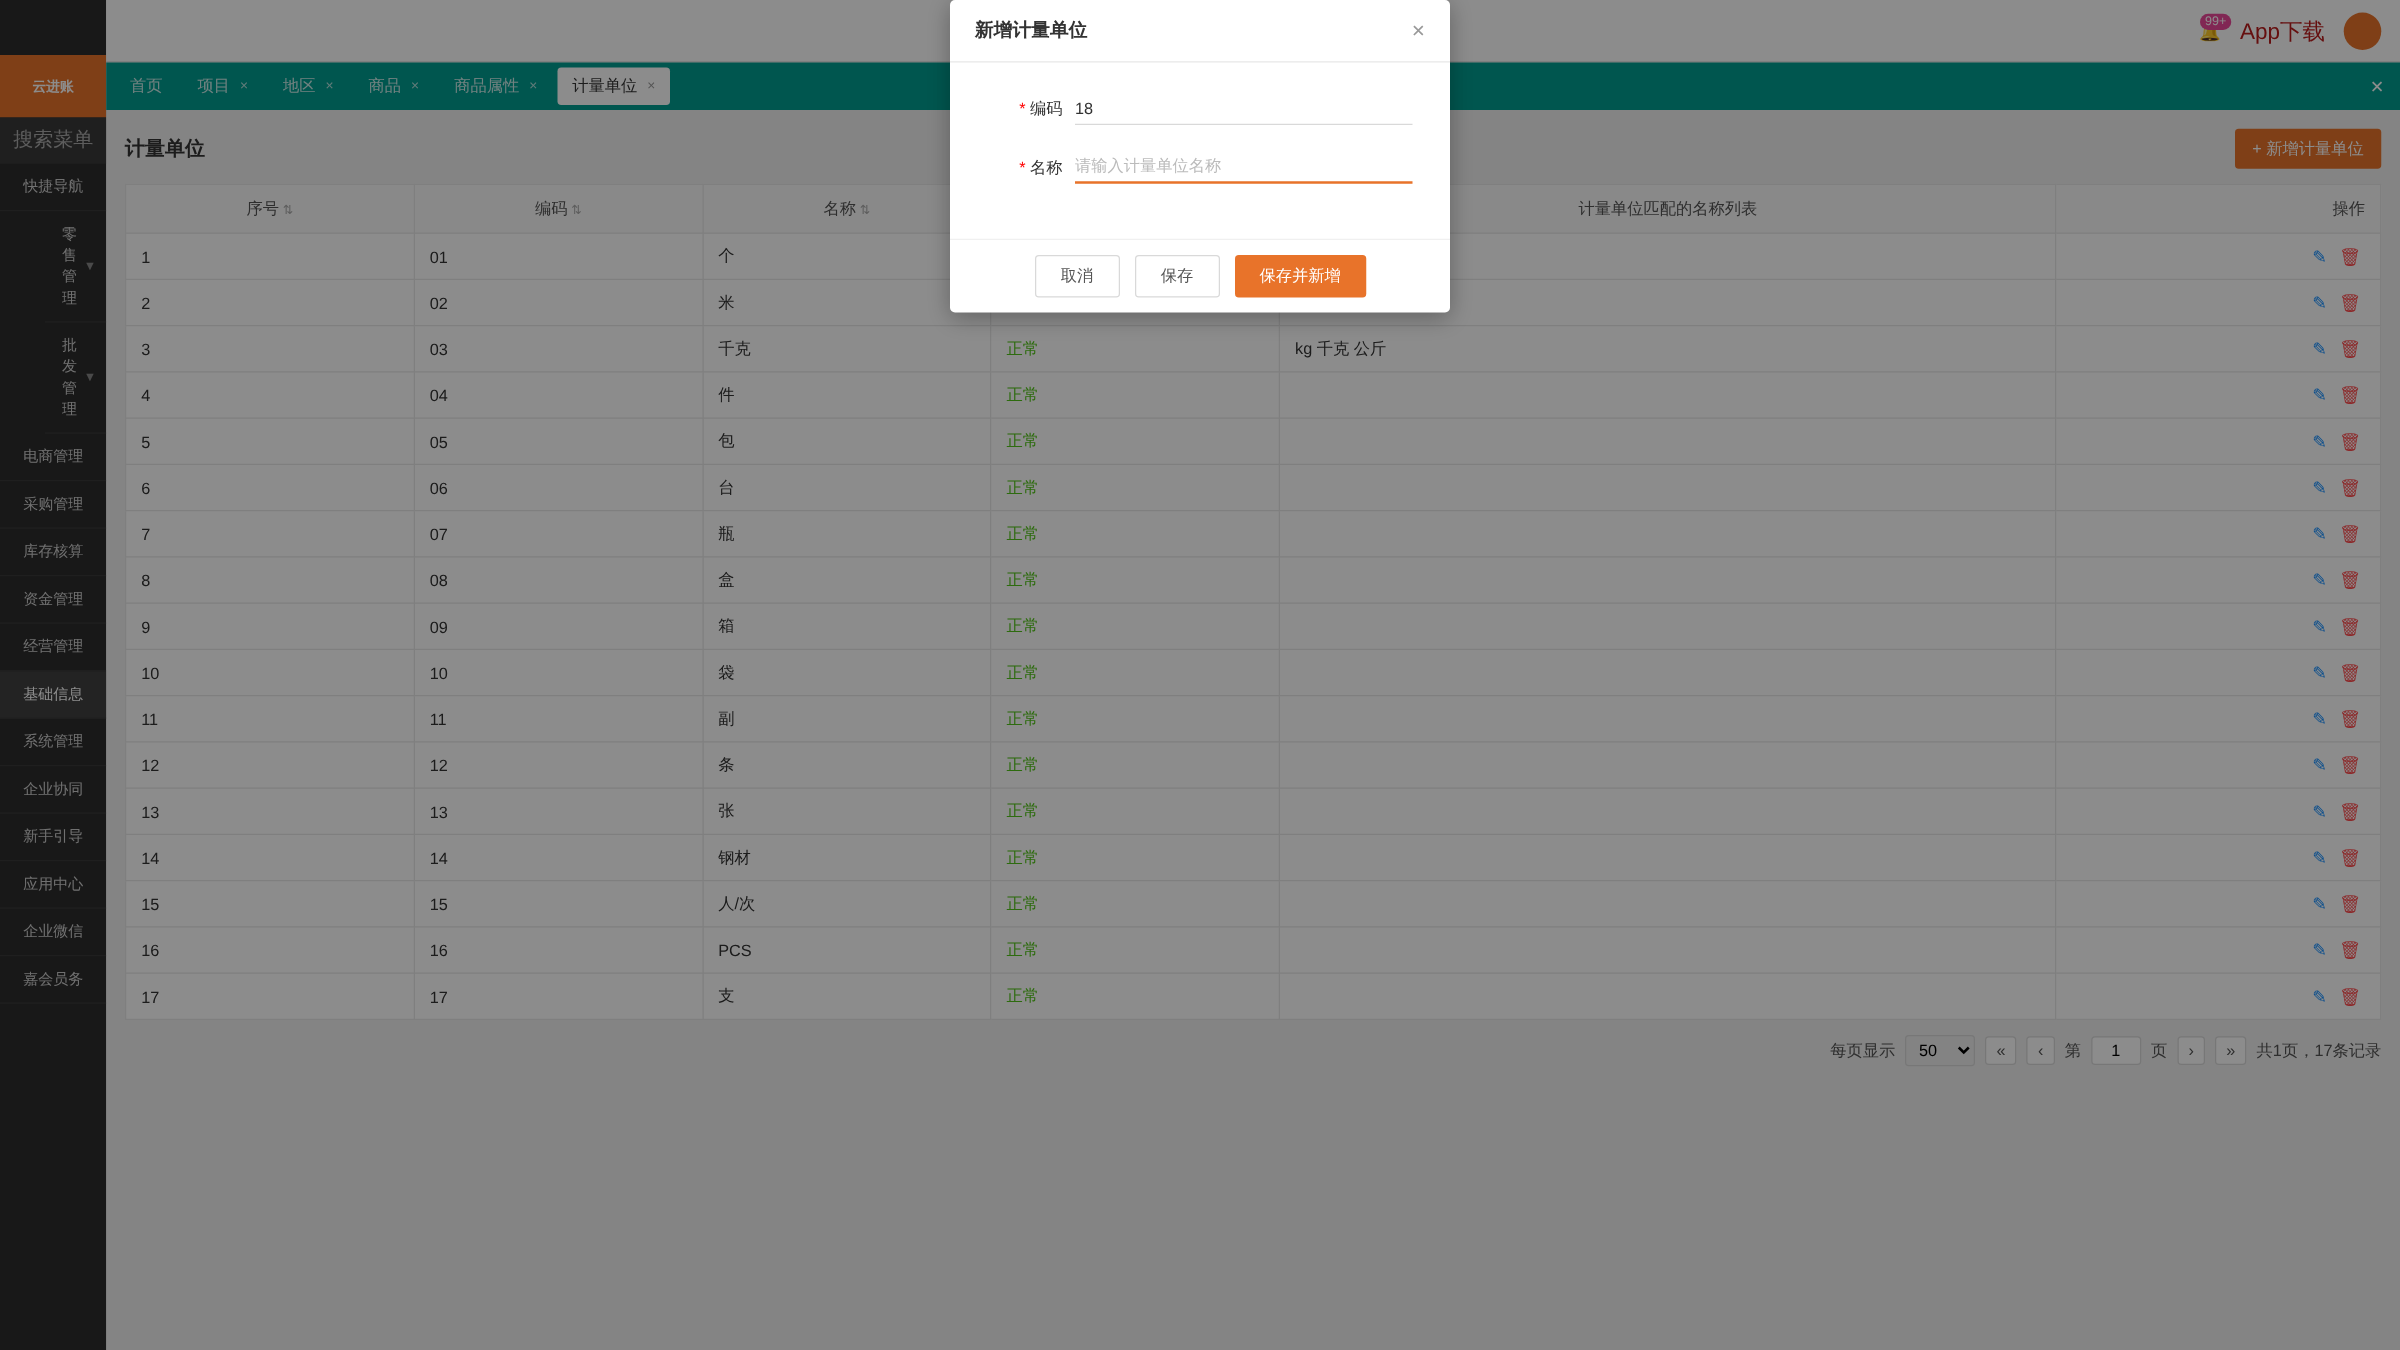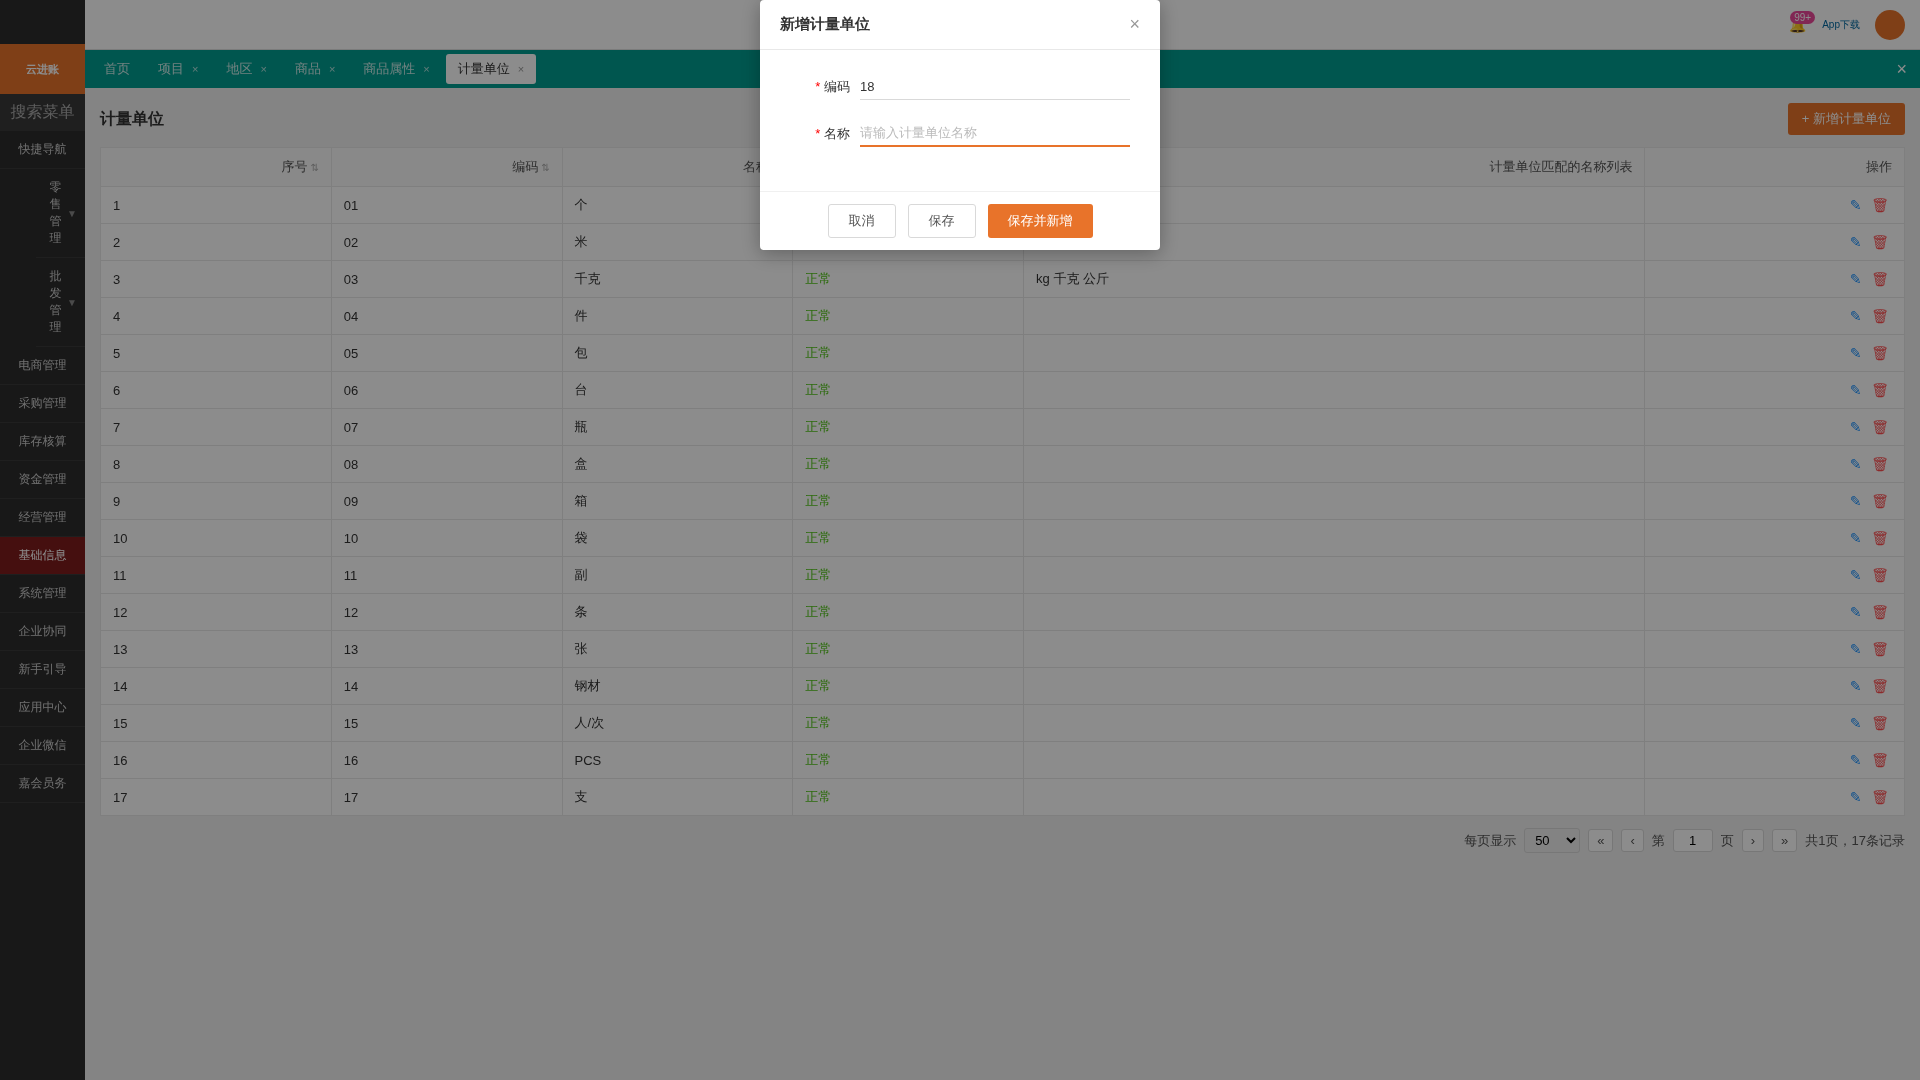--- a/index.html
+++ b/index.html
@@ -36,21 +36,21 @@
       cursor: pointer;
     }
     .sidebar-nav-item {
       padding: 10px 5px;
       color: #ccc;
       font-size: 12px;
       text-align: center;
       cursor: pointer;
       border-bottom: 1px solid #3a3a3a;
     }
-    .sidebar-nav-item.active { background: #7f1d1d; color: white; }
+    .sidebar-nav-item.active { background: #404040; color: white; }
     .sidebar-nav-item.has-arrow { display: flex; align-items: center; justify-content: space-between; padding: 10px 8px; margin-left: 36px; }
     .sidebar-nav-item .arrow { font-size: 10px; color: #888; }
 
     
     .main-content {
       flex: 1;
       display: flex;
       flex-direction: column;
       height: 1080px;
       background: #f0f0f0;
@@ -74,21 +74,21 @@
       background: #ec4899;
       color: white;
       font-size: 10px;
       padding: 1px 4px;
       border-radius: 8px;
       position: absolute;
       top: -6px;
       right: -8px;
       margin-left: 39px;
     }
-    .top-bar-app { color: #0369a1; font-size: 10px; cursor: pointer; }
+    .top-bar-app { color: #b91c1c; font-size: 18px; cursor: pointer; }
     .top-bar-avatar { width: 30px; height: 30px; background: #e8732a; border-radius: 50%; cursor: pointer; }
 
     
     .tabs-bar {
       height: 38px;
       background: #009d90;
       display: flex;
       align-items: center;
       padding: 0 5px;
       flex-shrink: 0;
@@ -152,21 +152,21 @@
     .data-table {
       width: 100%;
       background: white;
       border-collapse: collapse;
       font-size: 13px;
     }
     .data-table th {
       background: #fafafa;
       border: 1px solid #e8e8e8;
       padding: 10px 12px;
-      text-align: right;
+      text-align: center;
       color: #555;
       font-weight: normal;
     }
     .data-table td {
       border: 1px solid #e8e8e8;
       padding: 9px 12px;
       color: #333;
     }
     .status-normal { color: #52c41a; }
     .action-btn { color: #1890ff; cursor: pointer; font-size: 14px; margin: 0 3px; }

